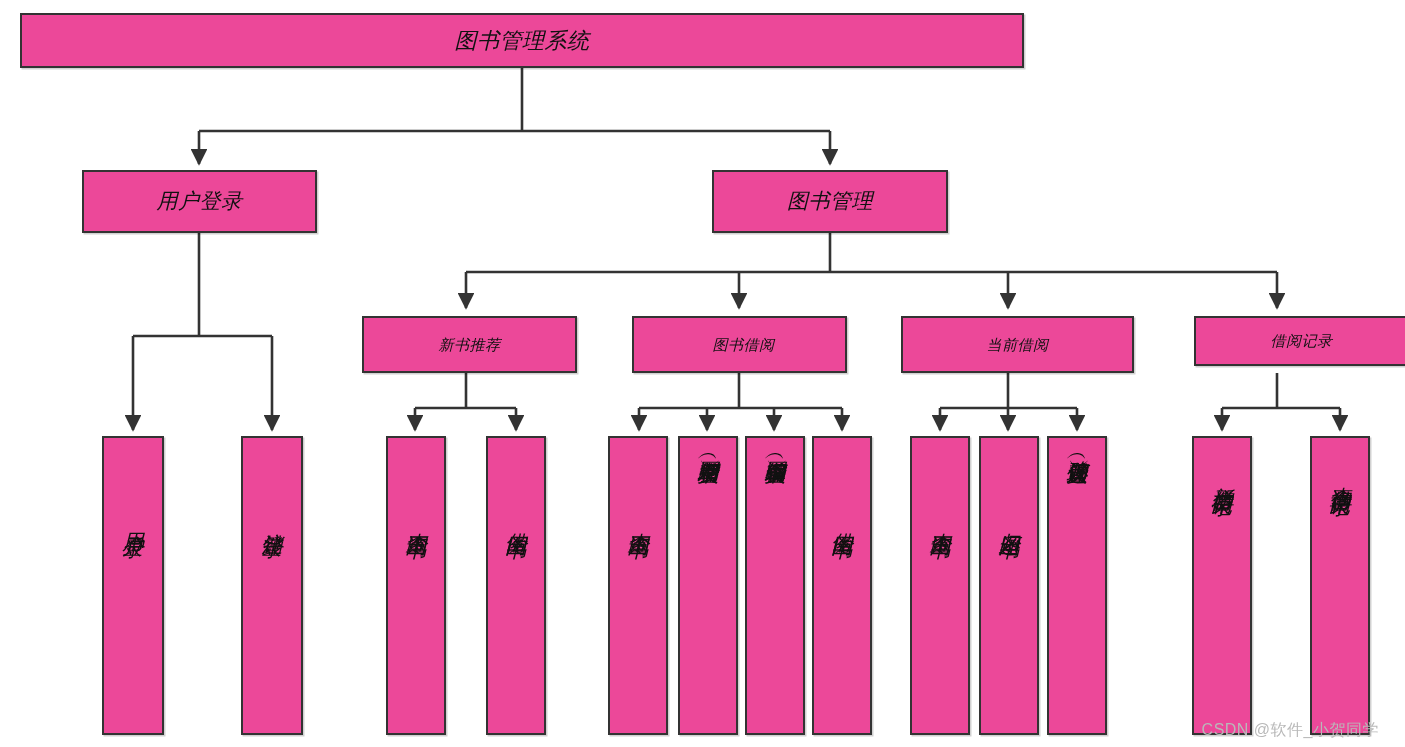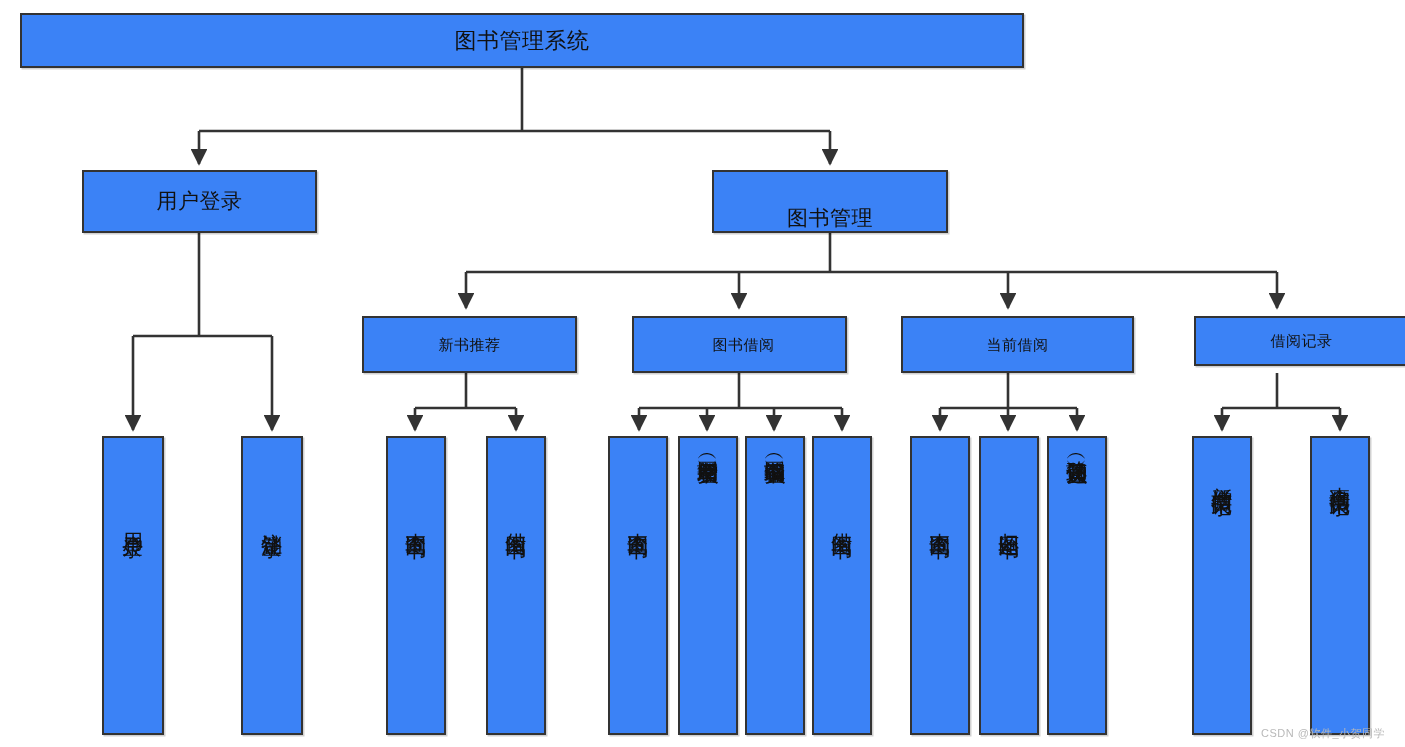--- a/index.html
+++ b/index.html
@@ -23,25 +23,26 @@
     left: 0;
     top: 0;
     width: 1405px;
     height: 747px;
     pointer-events: none;
   }
   .node {
     position: absolute;
     box-sizing: border-box;
     border: 2.5px solid #333333;
-    background: #3b82f6;
+    background: #ec4899;
     display: flex;
     align-items: center;
     justify-content: center;
     box-shadow: 1.5px 1.5px 0 rgba(0,0,0,0.18);
+    font-style: italic;
   }
   .node .label {
     font-size: 21px;
     line-height: 1.18;
     color: #111111;
     letter-spacing: 0.5px;
     white-space: nowrap;
   }
   .node.root .label { font-size: 22px; }
   .node.lvl2 .label { font-size: 21px; }
@@ -59,23 +60,23 @@
     line-height: 1.30;
     letter-spacing: 2px;
     white-space: nowrap;
   }
   .node.leaf.tall .label {
     line-height: 1.22;
     letter-spacing: 0.5px;
   }
   #watermark {
     position: absolute;
-    right: 20px;
+    right: 26px;
     bottom: 6px;
-    font-size: 11px;
+    font-size: 16px;
     color: #b9b9b9;
     letter-spacing: 0.5px;
     white-space: nowrap;
   }
 </style>
 </head>
 <body>
 
 <div id="canvas">
 
@@ -129,21 +130,21 @@
     </g>
   </svg>
 
   <div class="node root" style="left:20px; top:13px; width:1004px; height:55px;">
     <span class="label">图书管理系统</span>
   </div>
 
   <div class="node lvl2" style="left:82px; top:170px; width:235px; height:63px;">
     <span class="label">用户登录</span>
   </div>
-  <div class="node lvl2" style="left:712px; top:170px; width:236px; height:63px;align-items:flex-end;">
+  <div class="node lvl2" style="left:712px; top:170px; width:236px; height:63px;">
     <span class="label">图书管理</span>
   </div>
 
   <div class="node lvl3" style="left:362px; top:316px; width:215px; height:57px;">
     <span class="label">新书推荐</span>
   </div>
   <div class="node lvl3" style="left:632px; top:316px; width:215px; height:57px;padding-left:8px;">
     <span class="label">图书借阅</span>
   </div>
   <div class="node lvl3" style="left:901px; top:316px; width:233px; height:57px;">

